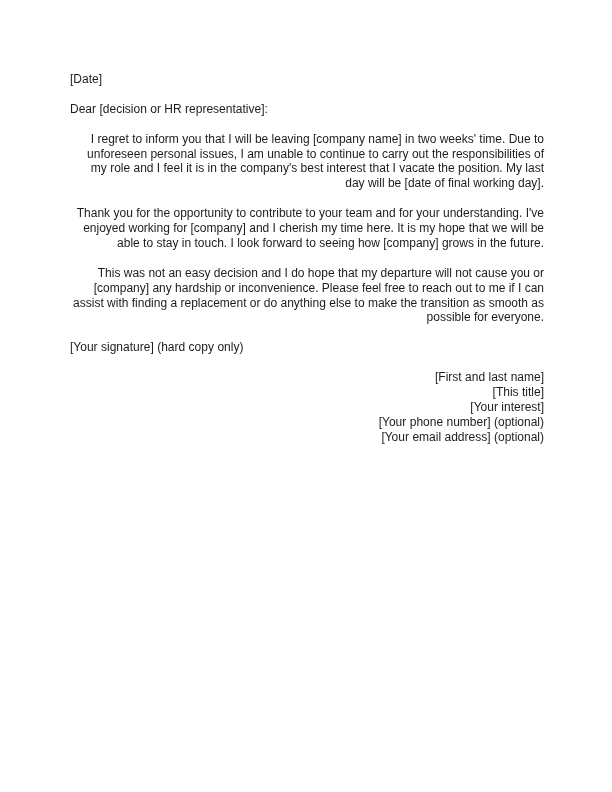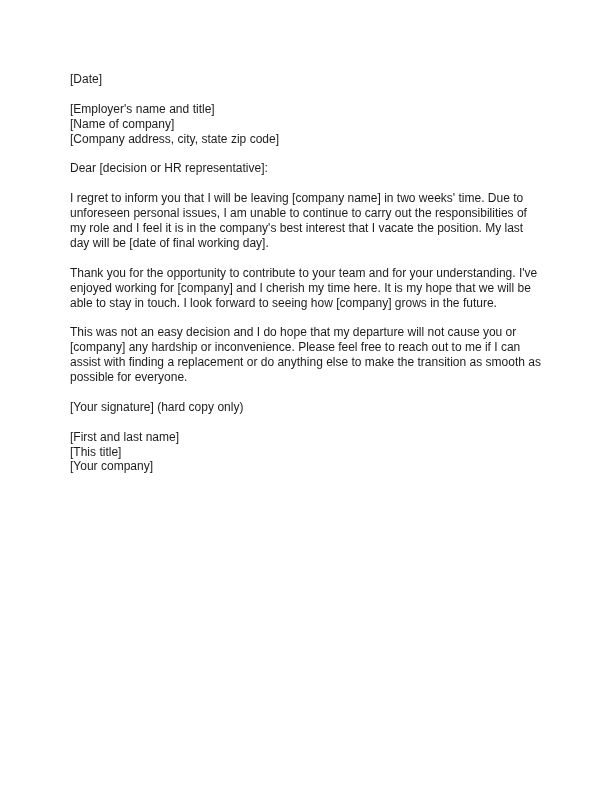--- a/index.html
+++ b/index.html
@@ -30,47 +30,43 @@
     line-height: 14.9px;
     text-align: left;
     -webkit-font-smoothing: antialiased;
   }
   .block {
     margin: 0 0 14.9px 0;
     padding: 0;
   }
   .block:last-child {
     margin-bottom: 0;
+    text-align: right;
   }
   .line {
     display: block;
     white-space: pre-wrap;
     word-spacing: 0.1px;
   }
   .para {
     margin: 0;
     padding: 0;
-    text-align: left;
+    text-align: right;
   }
 </style>
 </head>
 <body>
 
 <div class="page">
   <div class="letter">
 
     <div class="block">
       <span class="line">[Date]</span>
     </div>
 
-    <div class="block">
-      <span class="line">[Employer's name and title]</span>
-      <span class="line">[Name of company]</span>
-      <span class="line">[Company address, city, state zip code]</span>
-    </div>
 
     <div class="block">
       <span class="line">Dear [decision or HR representative]:</span>
     </div>
 
     <div class="block">
       <p class="para">I regret to inform you that I will be leaving [company name] in two weeks' time. Due to unforeseen personal issues, I am unable to continue to carry out the responsibilities of my role and I feel it is in the company's best interest that I vacate the position. My last day will be [date of final working day].</p>
     </div>
 
     <div class="block">
@@ -82,17 +78,19 @@
     </div>
 
 
     <div class="block">
       <span class="line">[Your signature] (hard copy only)</span>
     </div>
 
     <div class="block">
       <span class="line">[First and last name]</span>
       <span class="line">[This title]</span>
-      <span class="line">[Your company]</span>
+      <span class="line">[Your interest]</span>
+      <span class="line">[Your phone number] (optional)</span>
+      <span class="line">[Your email address] (optional)</span>
     </div>
 
   </div>
 </div>
 
 </body></html>

